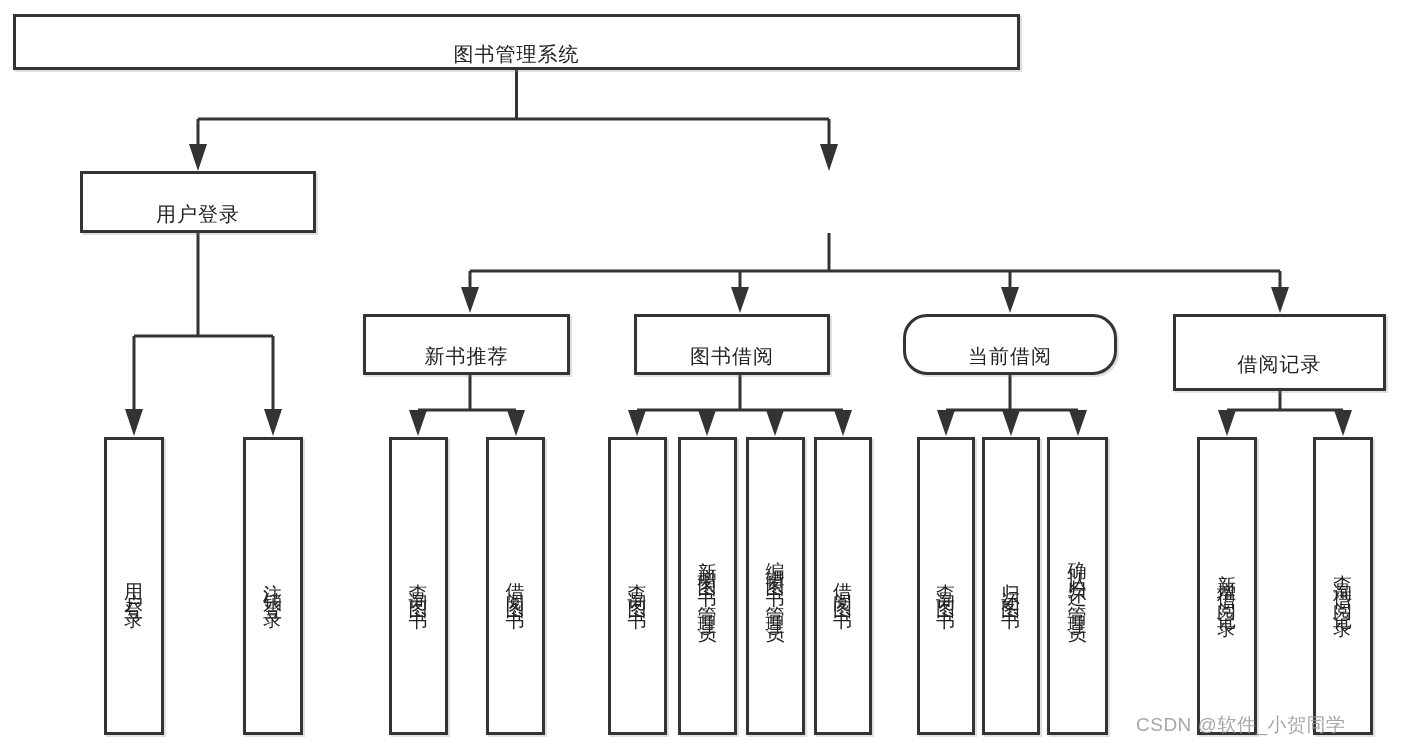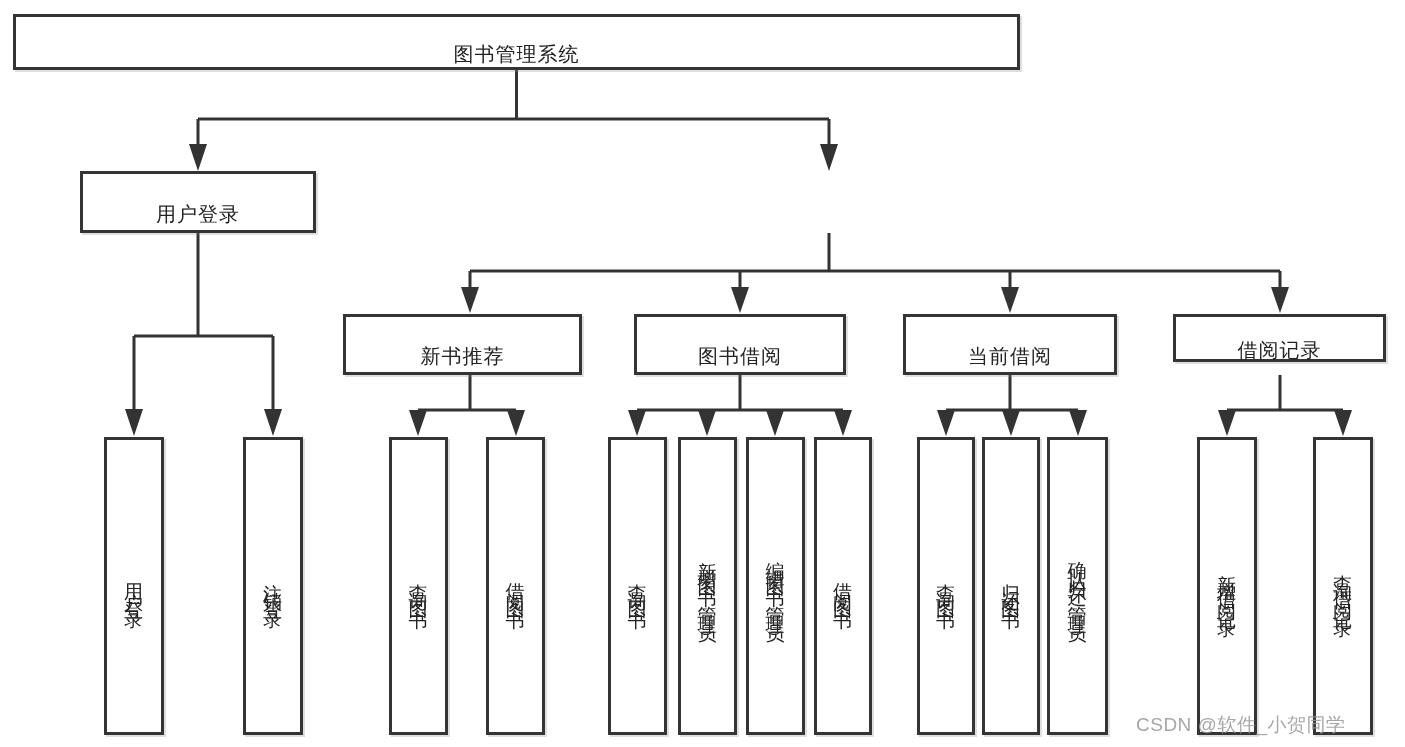--- a/index.html
+++ b/index.html
@@ -106,30 +106,30 @@
   </svg>
 
   <div class="box" style="left:13px;top:14px;width:1007px;height:56px;">
     <span class="hlabel">图书管理系统</span>
   </div>
 
   <div class="box" style="left:80px;top:171px;width:236px;height:62px;">
     <span class="hlabel">用户登录</span>
   </div>
 
-  <div class="box" style="left:343px;top:314px;width:239px;height:61px;">
+  <div class="box" style="left:363px;top:314px;width:207px;height:61px;">
     <span class="hlabel">新书推荐</span>
   </div>
-  <div class="box" style="left:634px;top:314px;width:212px;height:61px;">
+  <div class="box" style="left:634px;top:314px;width:196px;height:61px;">
     <span class="hlabel">图书借阅</span>
   </div>
-  <div class="box" style="left:903px;top:314px;width:214px;height:61px;">
+  <div class="box" style="left:903px;top:314px;width:214px;height:61px;border-radius:24px;">
     <span class="hlabel">当前借阅</span>
   </div>
-  <div class="box" style="left:1173px;top:314px;width:213px;height:48px;">
+  <div class="box" style="left:1173px;top:314px;width:213px;height:77px;">
     <span class="hlabel">借阅记录</span>
   </div>
 
   <div class="box vbox" style="left:104px;width:60px;">
     <span class="vlabel">用户登录</span>
   </div>
   <div class="box vbox" style="left:243px;width:60px;">
     <span class="vlabel">注销登录</span>
   </div>
 

